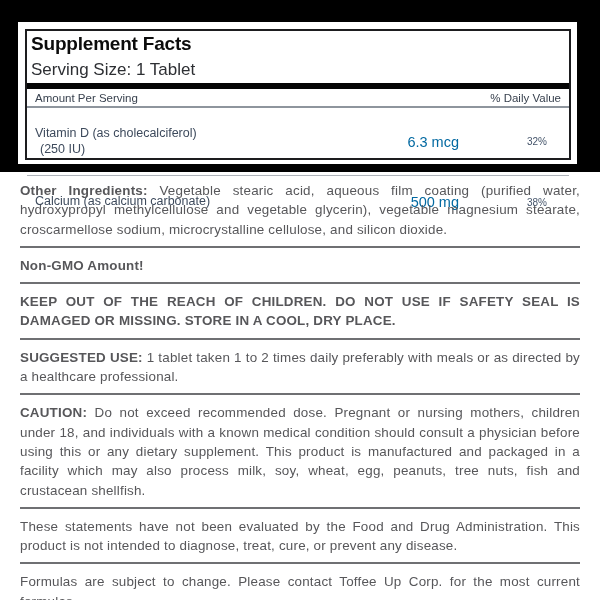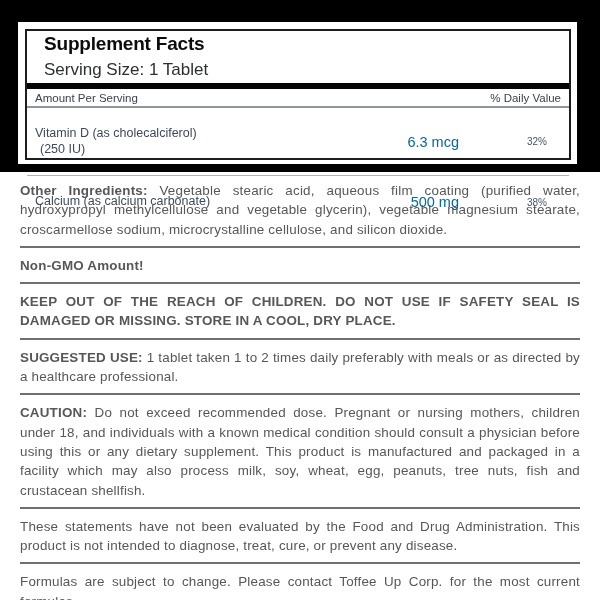--- a/index.html
+++ b/index.html
@@ -23,21 +23,21 @@
     box-sizing:border-box;
     padding:7px 6px 4px 7px;
   }
   .fx-box {
     border:2.5px solid #1d1d1f;
     background:#ffffff;
     height:100%;
     box-sizing:border-box;
     display:flex; flex-direction:column;
   }
-  .fx-head { padding:3px 8px 3px 17px; }
+  .fx-head { padding:3px 8px 3px 4px; }
   .fx-title {
     font-size:19px; font-weight:700; color:#0c0c0c;
     letter-spacing:-0.2px; line-height:1.05;
   }
   .fx-serving { font-size:17px; color:#2d2f33; margin-top:6px; }
   .fx-bar { height:6px; background:#050505; flex:none; }
   .fx-header-row {
     display:flex; justify-content:space-between; 
     padding:3px 8px 2px 8px;
     font-size:11.5px; color:#39424f;

